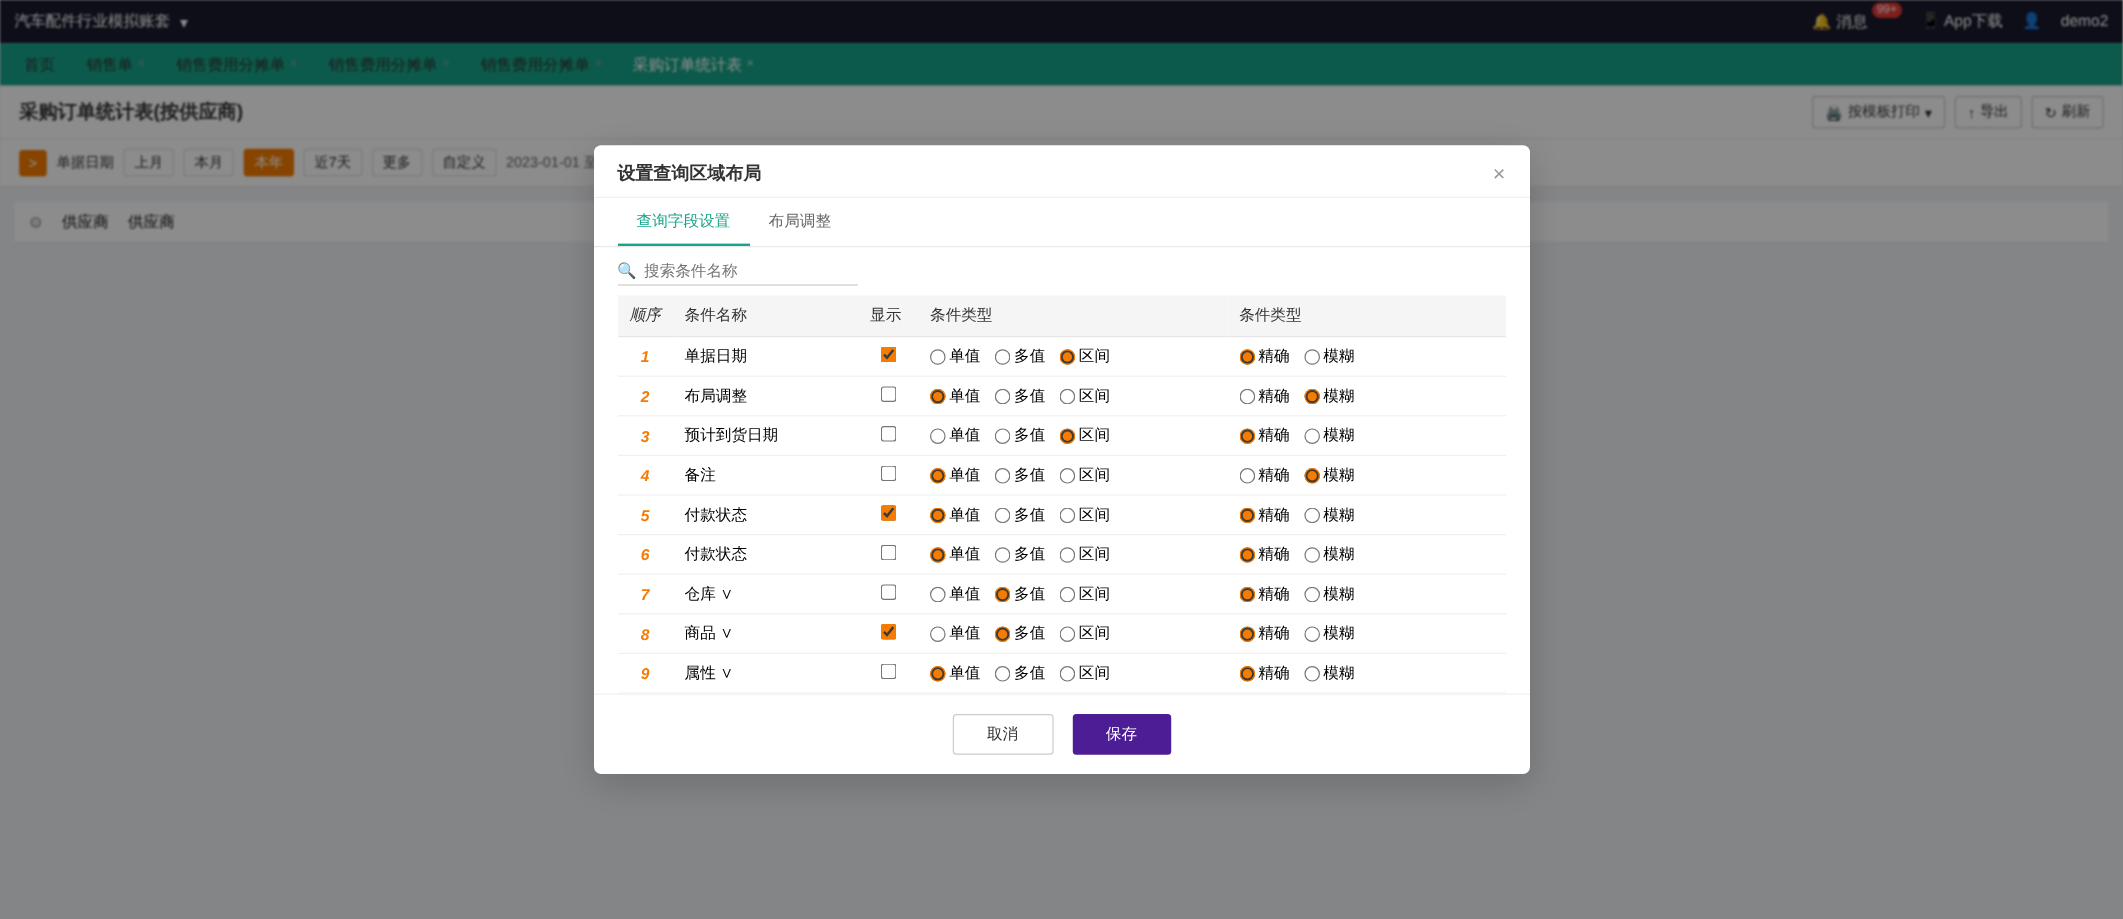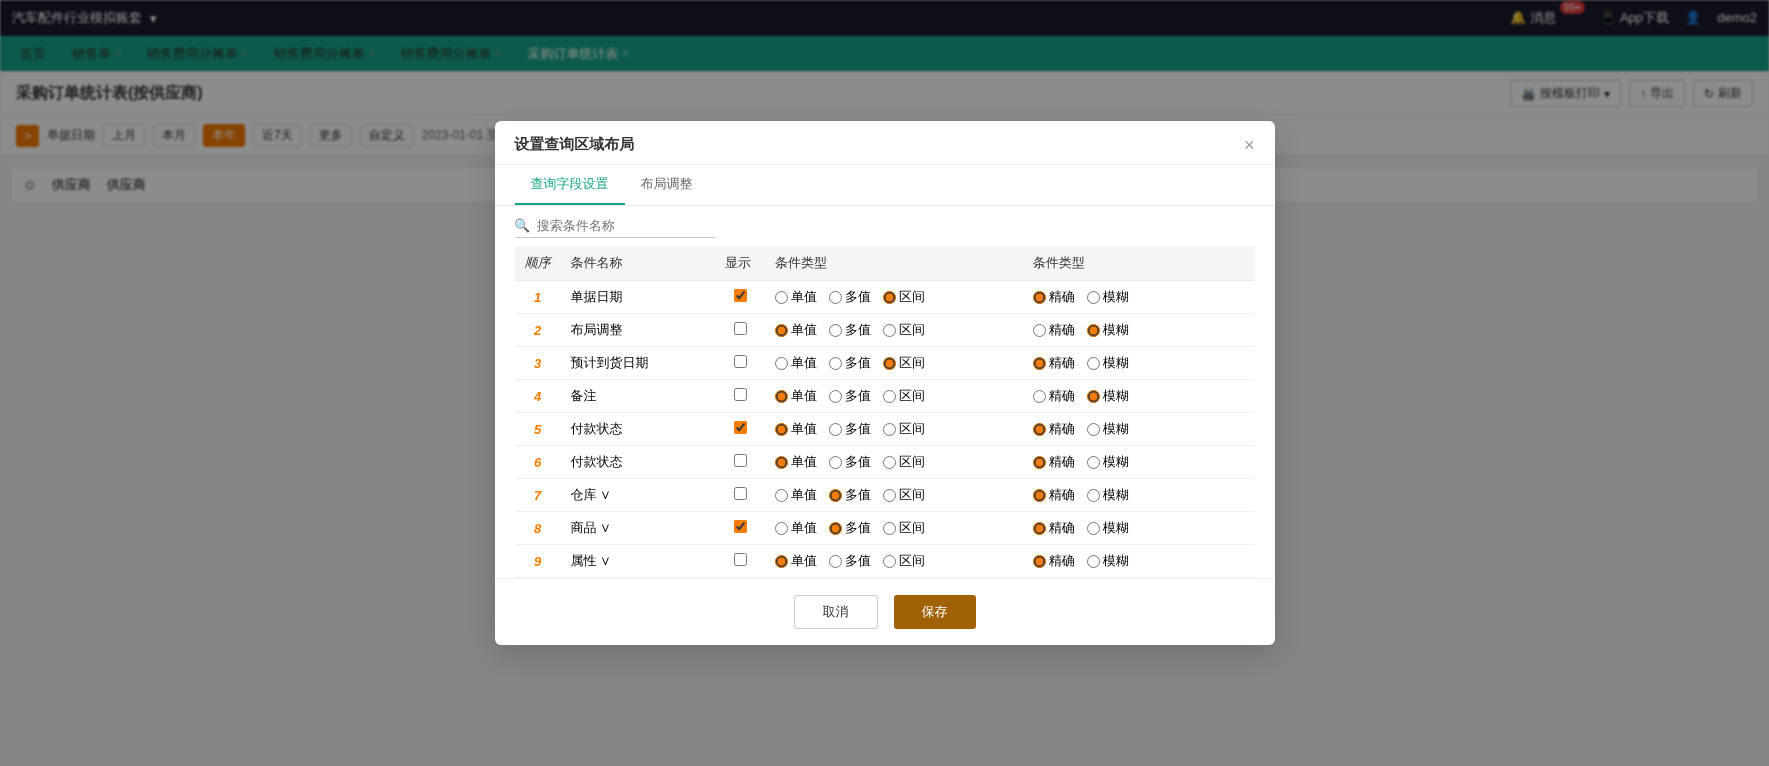--- a/index.html
+++ b/index.html
@@ -216,21 +216,21 @@
       justify-content: center;
       gap: 16px;
       padding: 16px 20px;
       border-top: 1px solid #f0f0f0;
     }
     .btn-cancel {
       padding: 7px 28px; border: 1px solid #ccc; background: #fff;
       color: #333; border-radius: 3px; cursor: pointer; font-size: 13px;
     }
     .btn-save {
-      padding: 7px 28px; border: none; background: #a16207;
+      padding: 7px 28px; border: none; background: #4c1d95;
       color: #fff; border-radius: 3px; cursor: pointer; font-size: 13px;
     }
 
     
     .modal-table-wrap::-webkit-scrollbar { width: 6px; }
     .modal-table-wrap::-webkit-scrollbar-track { background: #f5f5f5; }
     .modal-table-wrap::-webkit-scrollbar-thumb { background: #ccc; border-radius: 3px; }
 
     
     .bg-page { filter: blur(1px); pointer-events: none; }

